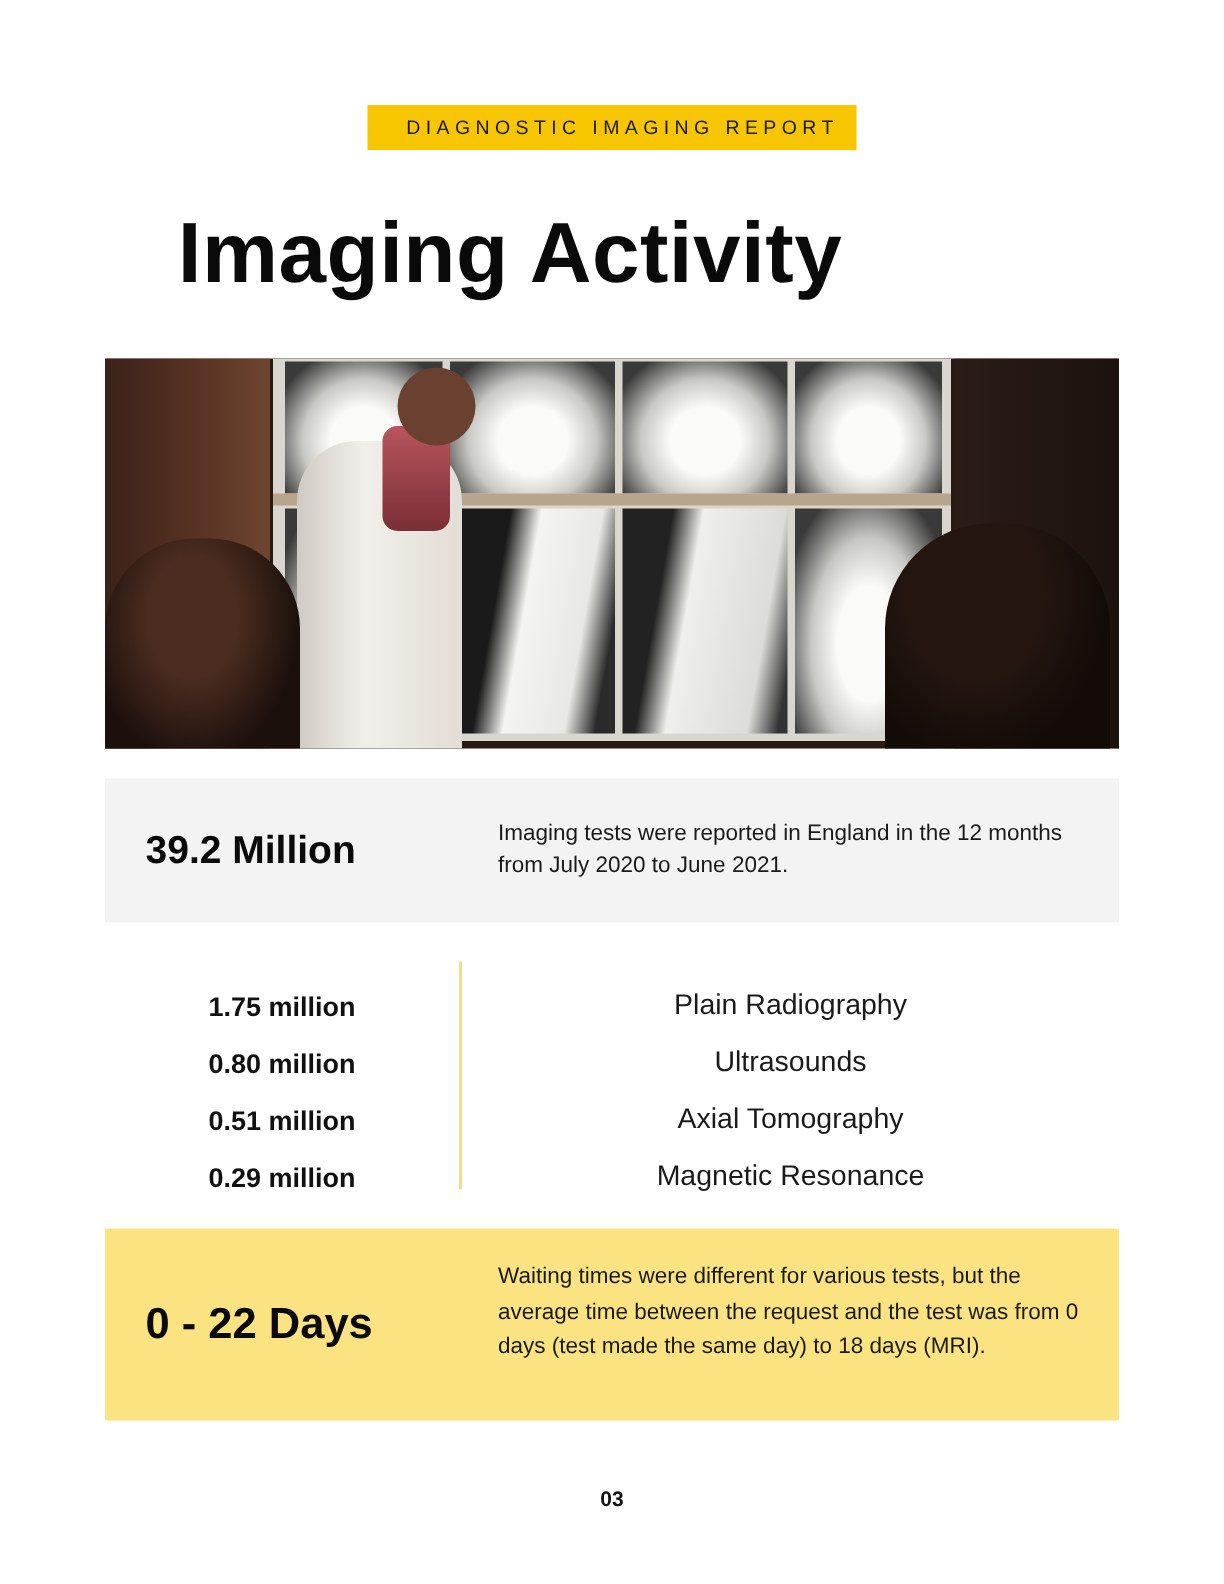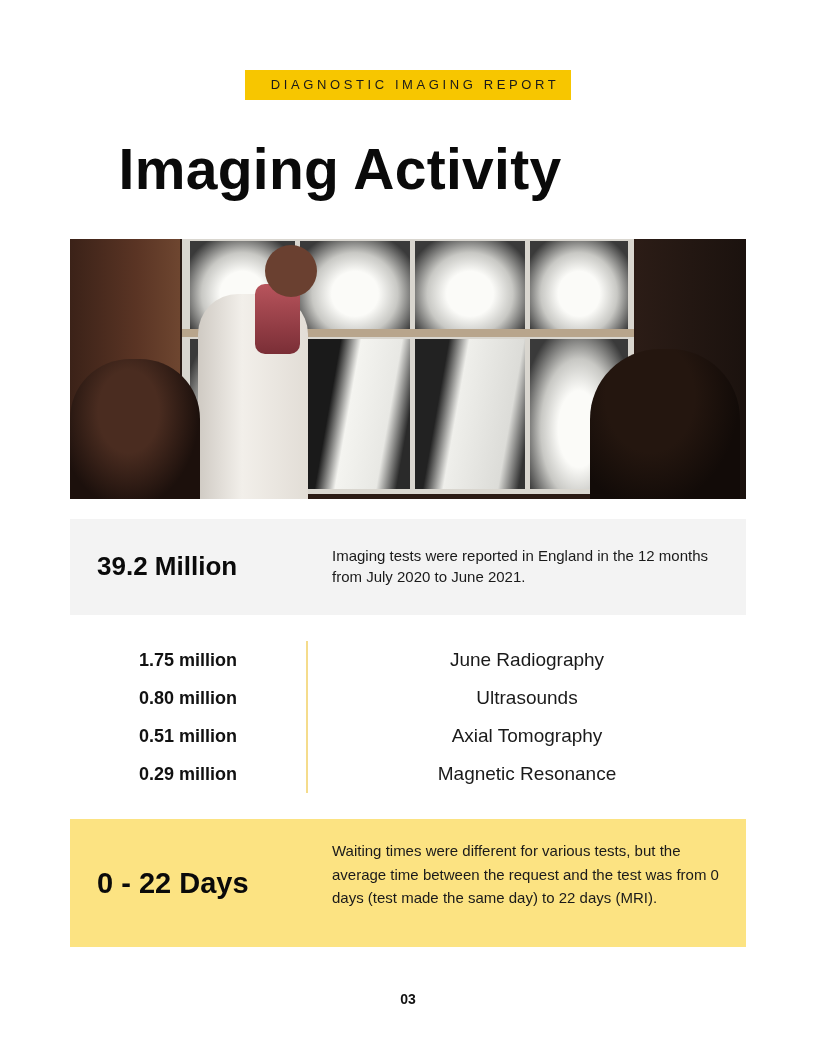--- a/index.html
+++ b/index.html
@@ -44,21 +44,21 @@
                    background: radial-gradient(ellipse at 45% 35%, #4a2c20 30%, #1c100c 70%); border-radius: 60px 60px 0 0; }
   .photo .p-right { position: absolute; left: 520px; top: 110px; width: 150px; height: 160px;
                     background: radial-gradient(ellipse at 40% 30%, #24160f 35%, #120b08 70%); border-radius: 70px 70px 0 0; }
 
   .stat1 { position: absolute; left: 70px; top: 519px; width: 676px; height: 96px; background: #f3f3f3; }
   .stat1 .big { position: absolute; left: 27px; top: 32px; font-size: 26px; font-weight: bold; color: #0a0a0a; white-space: nowrap; }
   .stat1 .desc { position: absolute; left: 262px; top: 26px; width: 380px; font-size: 15px; line-height: 21px; color: #1a1a1a; }
 
   .breakdown { position: absolute; left: 70px; top: 641px; width: 676px; height: 152px; }
   .breakdown .divider { position: absolute; left: 236px; top: 0; width: 2px; height: 152px; background: #f5dc8c; }
-  .breakdown .row { position: absolute; left: 0; width: 676px; height: 38px; }
+  .breakdown .row { position: absolute; left: 0; width: 676px; height: 38px; margin-top: 11px; }
   .breakdown .val { position: absolute; left: 0; width: 236px; text-align: center; font-size: 18px; font-weight: bold; color: #111; top: 9px; }
   .breakdown .lbl { position: absolute; left: 238px; width: 438px; text-align: center; font-size: 19px; color: #1a1a1a; top: 8px; }
 
   .stat2 { position: absolute; left: 70px; top: 819px; width: 676px; height: 128px; background: #fce382; }
   .stat2 .big { position: absolute; left: 27px; top: 48px; font-size: 29px; font-weight: bold; color: #0a0a0a; white-space: nowrap; }
   .stat2 .desc { position: absolute; left: 262px; top: 20px; width: 392px; font-size: 15px; line-height: 23.5px; color: #1a1a1a; }
 
   .page-num { position: absolute; top: 991px; left: 0; width: 816px; text-align: center; font-size: 14px; font-weight: bold; color: #111; }
 </style>
 </head>
@@ -92,34 +92,34 @@
 
 <section class="stat1">
   <div class="big">39.2 Million</div>
   <div class="desc">Imaging tests were reported in England in the 12 months from July 2020 to June 2021.</div>
 </section>
 
 <section class="breakdown">
   <div class="divider"></div>
   <div class="row" style="top:0px">
     <div class="val">1.75 million</div>
-    <div class="lbl">June Radiography</div>
+    <div class="lbl">Plain Radiography</div>
   </div>
   <div class="row" style="top:38px">
     <div class="val">0.80 million</div>
     <div class="lbl">Ultrasounds</div>
   </div>
   <div class="row" style="top:76px">
     <div class="val">0.51 million</div>
     <div class="lbl">Axial Tomography</div>
   </div>
   <div class="row" style="top:114px">
     <div class="val">0.29 million</div>
     <div class="lbl">Magnetic Resonance</div>
   </div>
 </section>
 
 <section class="stat2">
   <div class="big">0 - 22 Days</div>
-  <div class="desc">Waiting times were different for various tests, but the average time between the request and the test was from 0 days (test made the same day) to 22 days (MRI).</div>
+  <div class="desc">Waiting times were different for various tests, but the average time between the request and the test was from 0 days (test made the same day) to 18 days (MRI).</div>
 </section>
 
 <div class="page-num">03</div>
 
 </body></html>

